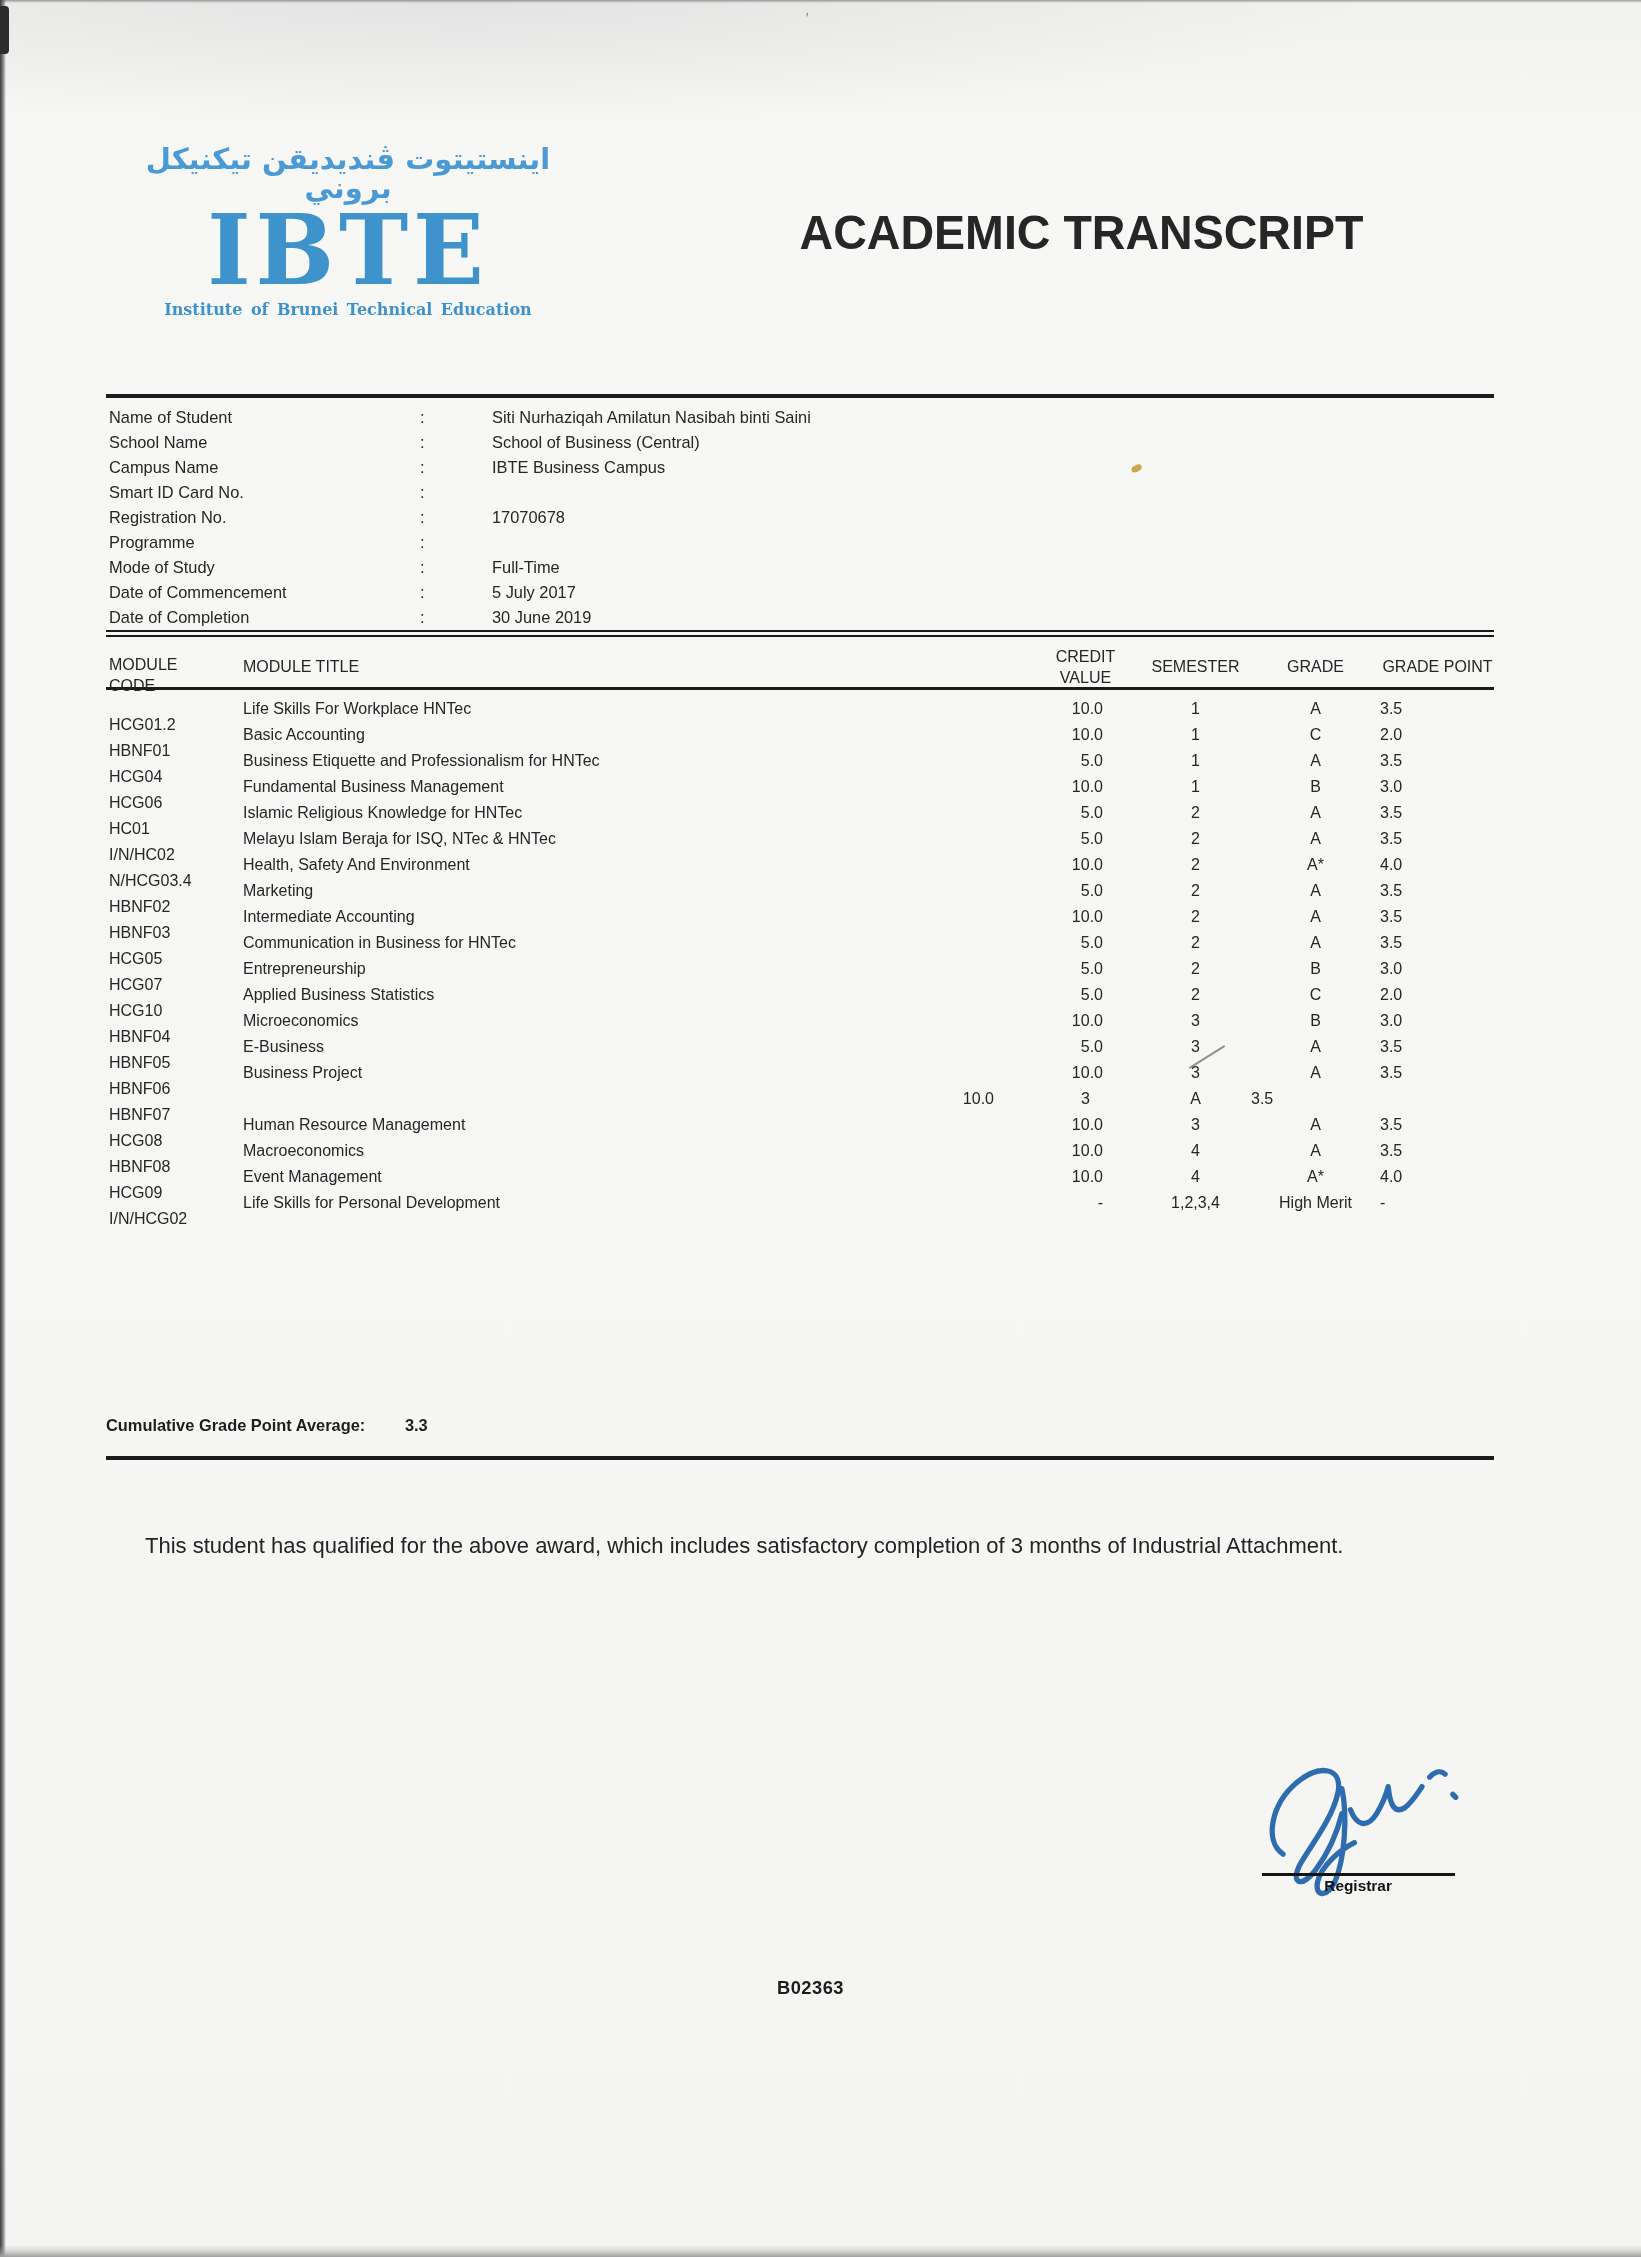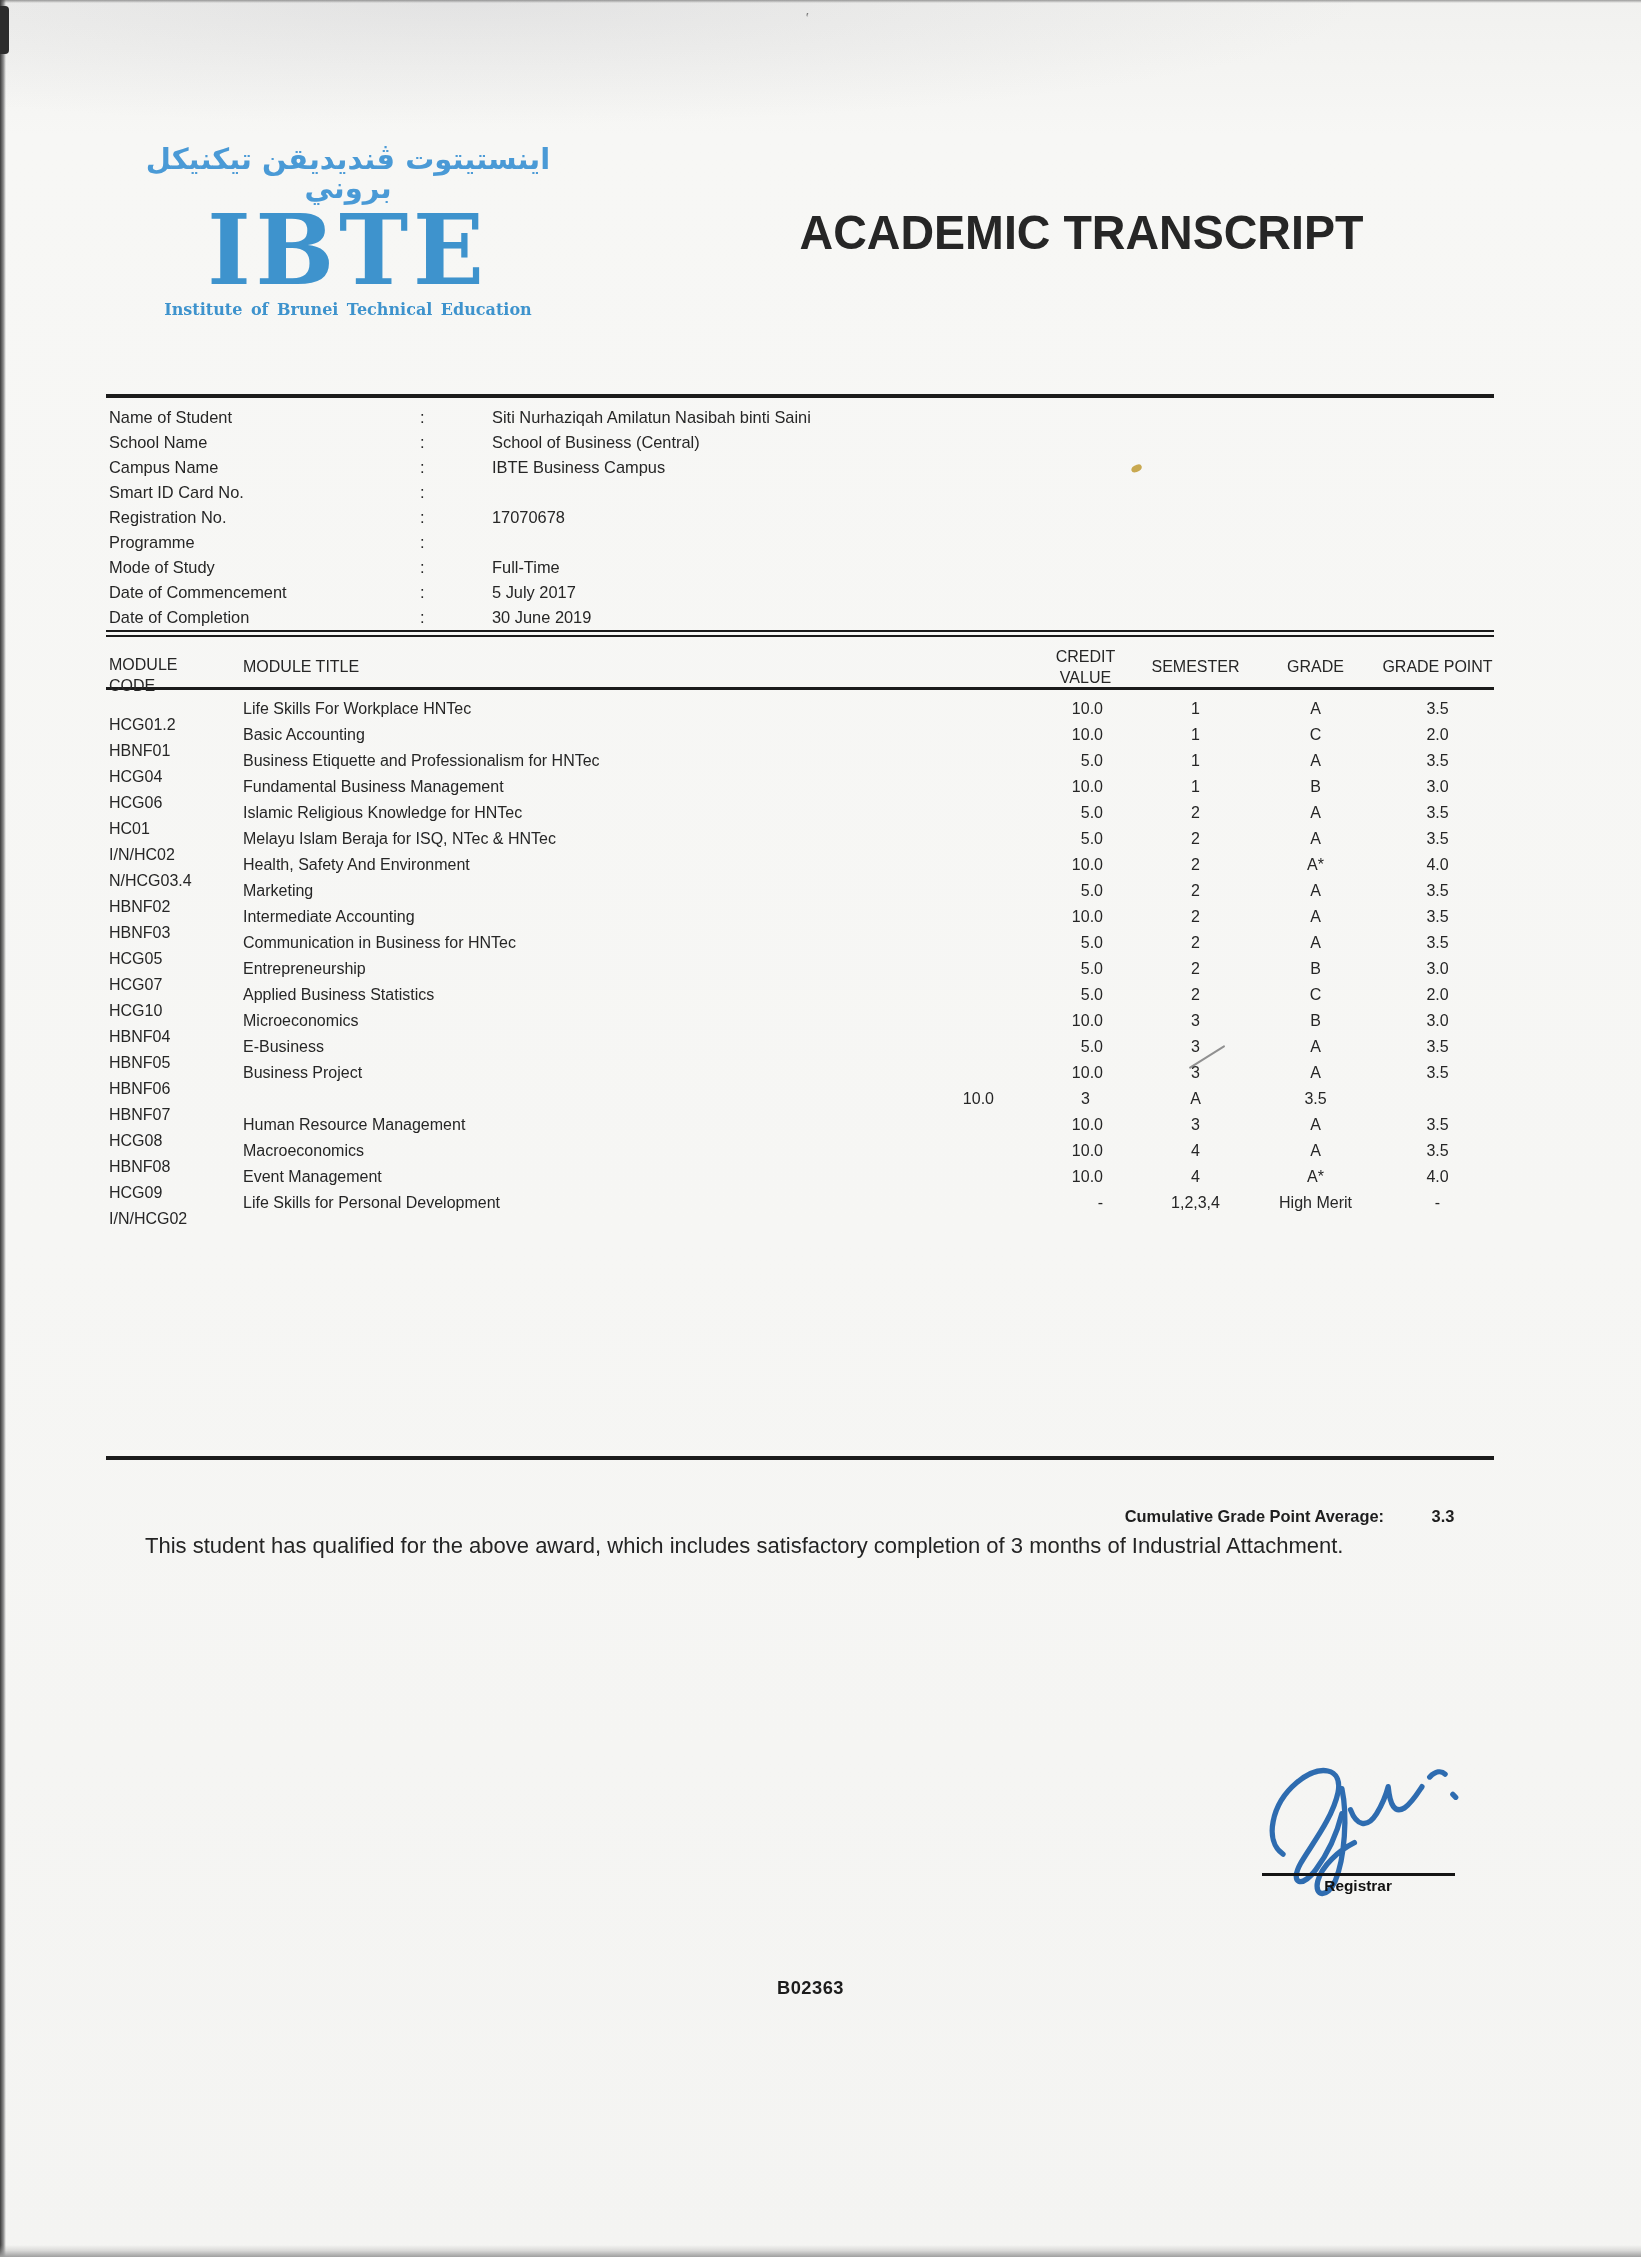--- a/index.html
+++ b/index.html
@@ -49,25 +49,25 @@
   
   .thead,.trow{display:grid;grid-template-columns:113px 809px 109px 111px 129px 1fr;}
   .thead{position:absolute;left:109px;top:639px;width:1386px;font-size:16px;line-height:1.3;align-items:center;}
   .rows{position:absolute;left:109px;top:696px;width:1386px;font-size:16px;}
   .trow{height:26px;line-height:26px;}
   .c-code{text-align:left;margin-top:16px;}
   .c-title{text-align:left;margin-left:21px;}
   .c-credit{text-align:right;padding-right:37px;}
   .c-sem{text-align:center;}
   .c-grade{text-align:center;}
-  .c-point{text-align:center;}
+  .c-point{text-align:left;}
   .h-credit,.h-point,.h-sem,.h-grade{text-align:center;}
 
   
-  .summary{position:absolute;left:106px;top:1507px;width:1388px;display:flex;justify-content:flex-end;align-items:baseline;font-size:16.4px;font-weight:bold;color:#1e1e1e;gap:8px;}
+  .summary{position:absolute;left:106px;top:1416px;width:1388px;display:flex;align-items:baseline;font-size:16.4px;font-weight:bold;color:#1e1e1e;}
   .cgpa-value{display:inline-block;width:102px;text-align:center;}
   .note{position:absolute;left:109px;top:1533px;width:1255px;font-size:22px;color:#242424;margin-left:36px;}
 
   
   .sig-wrap{position:absolute;left:1250px;top:1750px;width:232px;height:164px;}
   .sig-svg{position:absolute;left:0;top:0;}
   .sig-line{position:absolute;left:11.6px;top:123px;width:193px;height:2.9px;background:#141414;}
   .sig-label{position:absolute;left:11.6px;top:127px;width:193px;text-align:center;font-size:15.4px;font-weight:bold;color:#111;}
 
   .footer-code{position:absolute;left:714px;top:1977px;width:193px;text-align:center;font-size:18.3px;font-weight:bold;color:#1c1c1c;letter-spacing:0.5px;}

